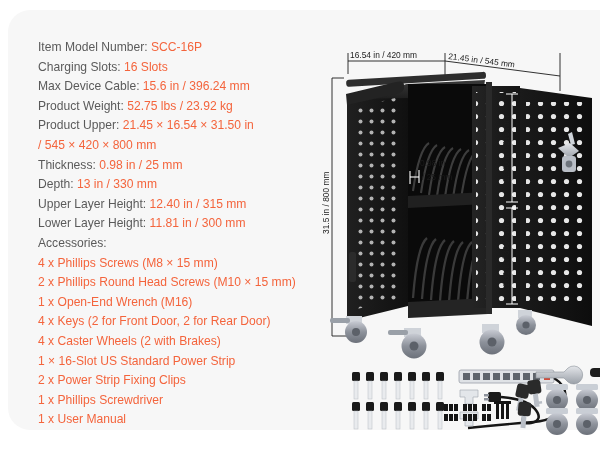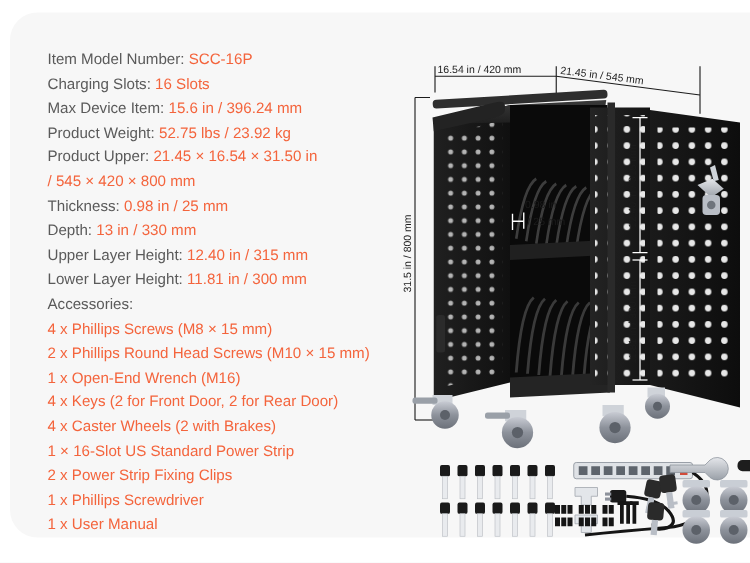--- a/index.html
+++ b/index.html
@@ -29,21 +29,21 @@
   .dimtxt{font-family:"Liberation Sans",sans-serif;font-size:8.4px;fill:#1c1c1c;}
 </style>
 </head>
 <body>
 
 <div id="spec-panel">
   <div id="spec-list">
 
     <div class="spec-line"><span>Item Model Number: </span><span class="val">SCC-16P</span></div>
     <div class="spec-line"><span>Charging Slots: </span><span class="val">16 Slots</span></div>
-    <div class="spec-line"><span>Max Device Item: </span><span class="val">15.6 in / 396.24 mm</span></div>
+    <div class="spec-line"><span>Max Device Cable: </span><span class="val">15.6 in / 396.24 mm</span></div>
     <div class="spec-line"><span>Product Weight: </span><span class="val">52.75 lbs / 23.92 kg</span></div>
     <div class="spec-line"><span>Product Upper: </span><span class="val">21.45 × 16.54 × 31.50 in</span></div>
     <div class="spec-line"><span class="val">/ 545 × 420 × 800 mm</span></div>
     <div class="spec-line"><span>Thickness: </span><span class="val">0.98 in / 25 mm</span></div>
     <div class="spec-line"><span>Depth: </span><span class="val">13 in / 330 mm</span></div>
     <div class="spec-line"><span>Upper Layer Height: </span><span class="val">12.40 in / 315 mm</span></div>
     <div class="spec-line"><span>Lower Layer Height: </span><span class="val">11.81 in / 300 mm</span></div>
     <div class="spec-line"><span>Accessories:</span></div>
 
     <div class="spec-line acc">4 x Phillips Screws (M8 × 15 mm)</div>

